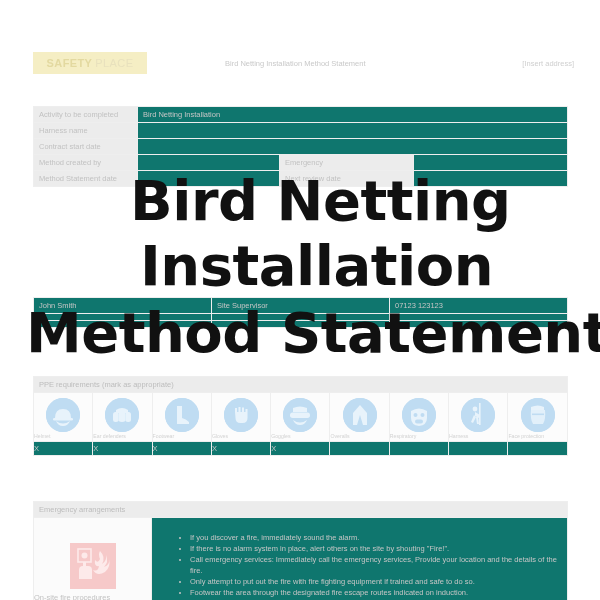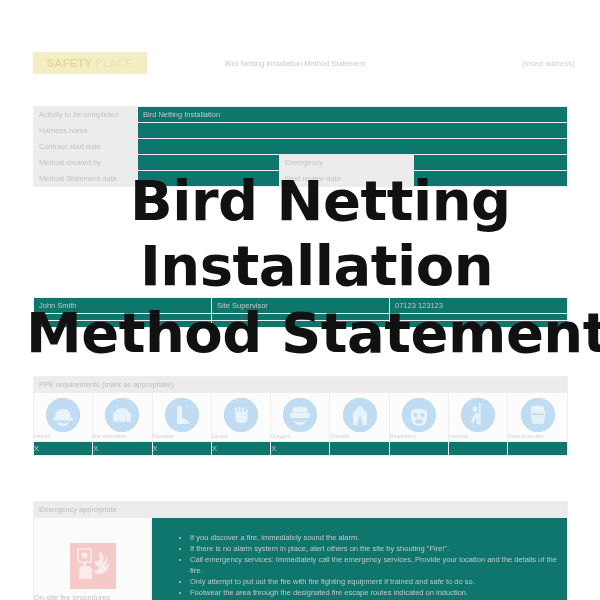--- a/index.html
+++ b/index.html
@@ -322,21 +322,21 @@
     </tbody>
   </table>
 
   <table class="tbl" id="emerg">
     <colgroup>
         <col style="width:118px">
         <col style="width:416px">
       </colgroup>
     <tbody>
       <tr>
-        <td class="shead" colspan="2">Emergency appropriate</td>
+        <td class="shead" colspan="2">Emergency arrangements</td>
       </tr>
       <tr>
         <td class="fire-cell">
           <span class="fire-ico">
             <svg width="46" height="46" viewBox="0 0 46 46">
                 <rect width="46" height="46" fill="#f6c9c9"></rect>
                 <rect x="8" y="6" width="13" height="13" fill="none" stroke="#fdeaea" stroke-width="1.6"></rect>
                 <circle cx="14.5" cy="12.5" r="3" fill="#fdeaea"></circle>
                 <path d="M13 19 v8 h3 v-8z" fill="#fdeaea"></path>
                 <path d="M9 27 q0-4 4-4 h5 q4 0 4 4 v9 h-13z" fill="#fdeaea"></path>

